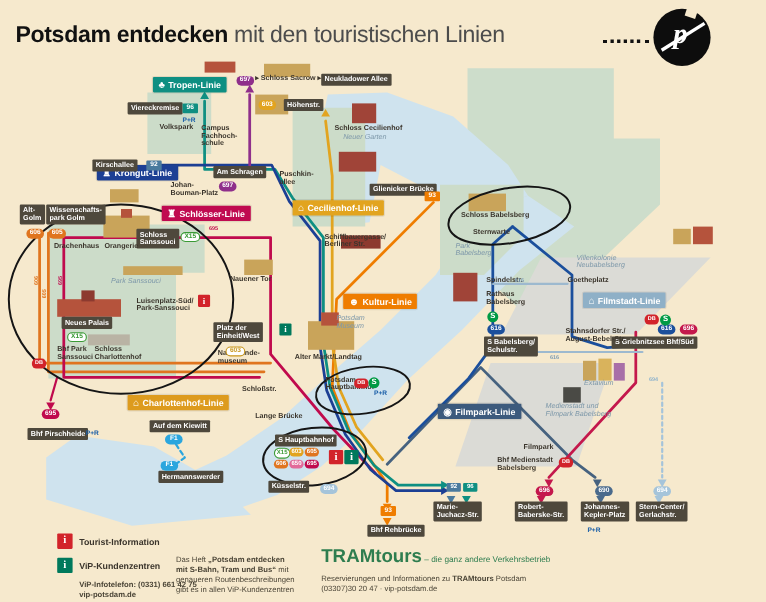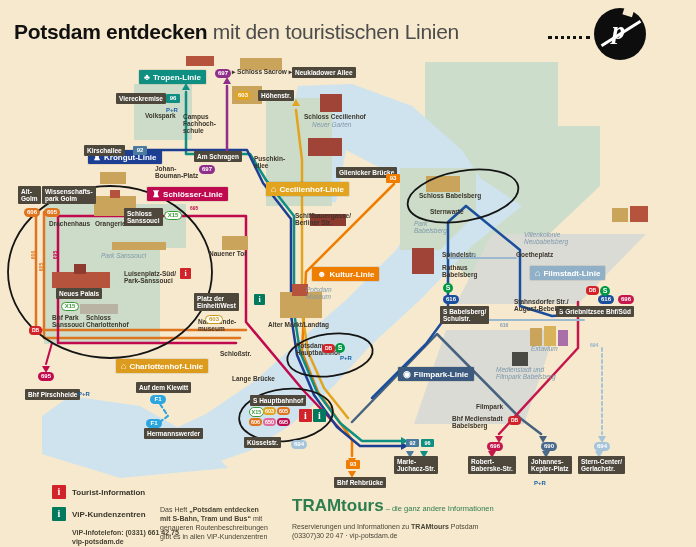--- a/index.html
+++ b/index.html
@@ -295,19 +295,19 @@
     <span class="ic-info" style="left:52px;top:507px;width:14px;height:14px;background:#00795c;font-size:10px;line-height:14px;">i</span>
     <div class="legend-text" style="left:72px;top:510px;">ViP-Kundenzentren</div>
     <div class="legend-small" style="left:72px;top:528px;font-weight:bold;"><span>ViP-Infotelefon: (0331) 661 42 75</span></div>
     <div class="legend-small" style="left:72px;top:537px;font-weight:bold;"><span>vip-potsdam.de</span></div>
     <div class="legend-small" style="left:160px;top:505px;">
       <div><span>Das Heft </span><b>„Potsdam entdecken</b></div>
       <div><b>mit S-Bahn, Tram und Bus“</b><span> mit</span></div>
       <div>genaueren Routenbeschreibungen</div>
       <div>gibt es in allen ViP-Kundenzentren</div>
     </div>
-    <div class="tramtours"><span>TRAMtours</span><span class="tramtours-sub"> – die ganz andere Informationen</span></div>
+    <div class="tramtours"><span>TRAMtours</span><span class="tramtours-sub"> – die ganz andere Verkehrsbetrieb</span></div>
     <div class="legend-small" style="left:292px;top:522px;">
       <div><span>Reservierungen und Informationen zu </span><b>TRAMtours</b><span> Potsdam</span></div>
       <div>(03307)30 20 47 · vip-potsdam.de</div>
     </div>
   </div>
 </div>
 
 </body></html>

